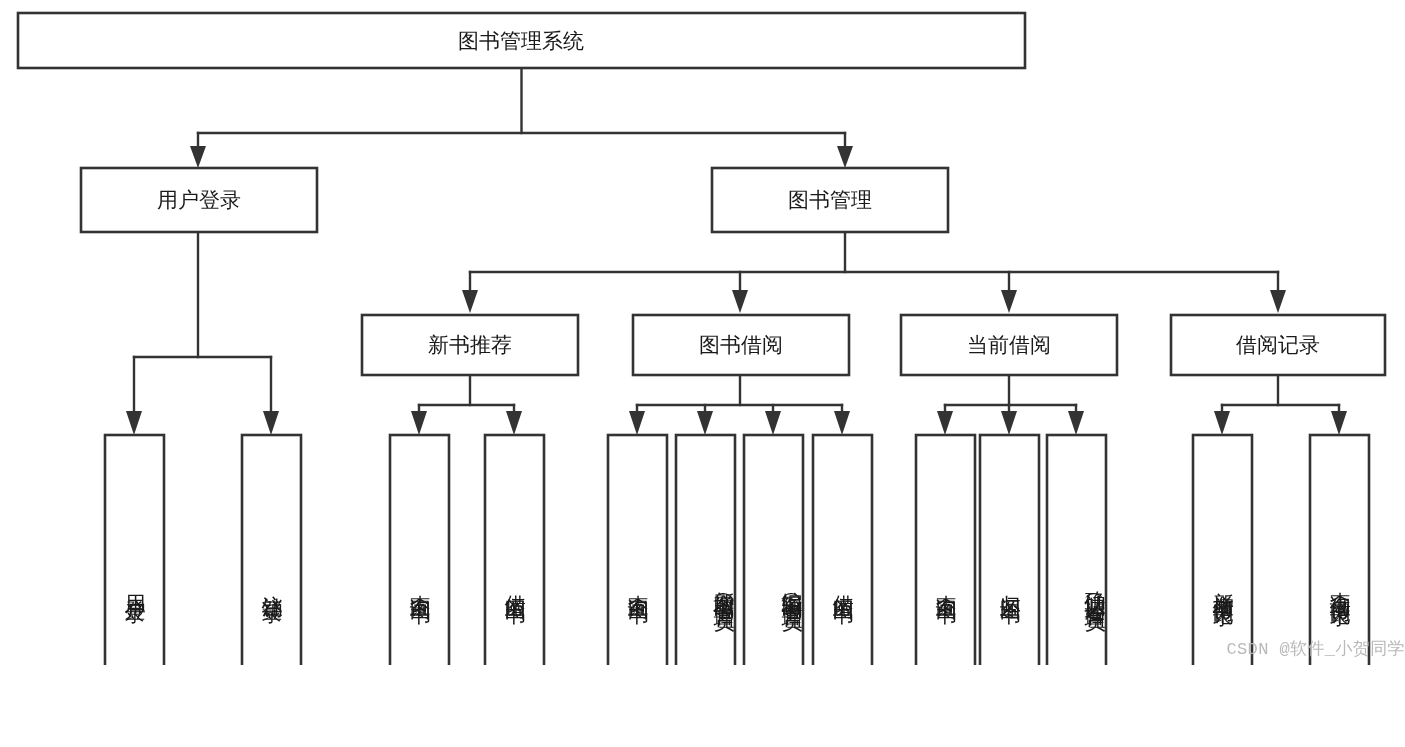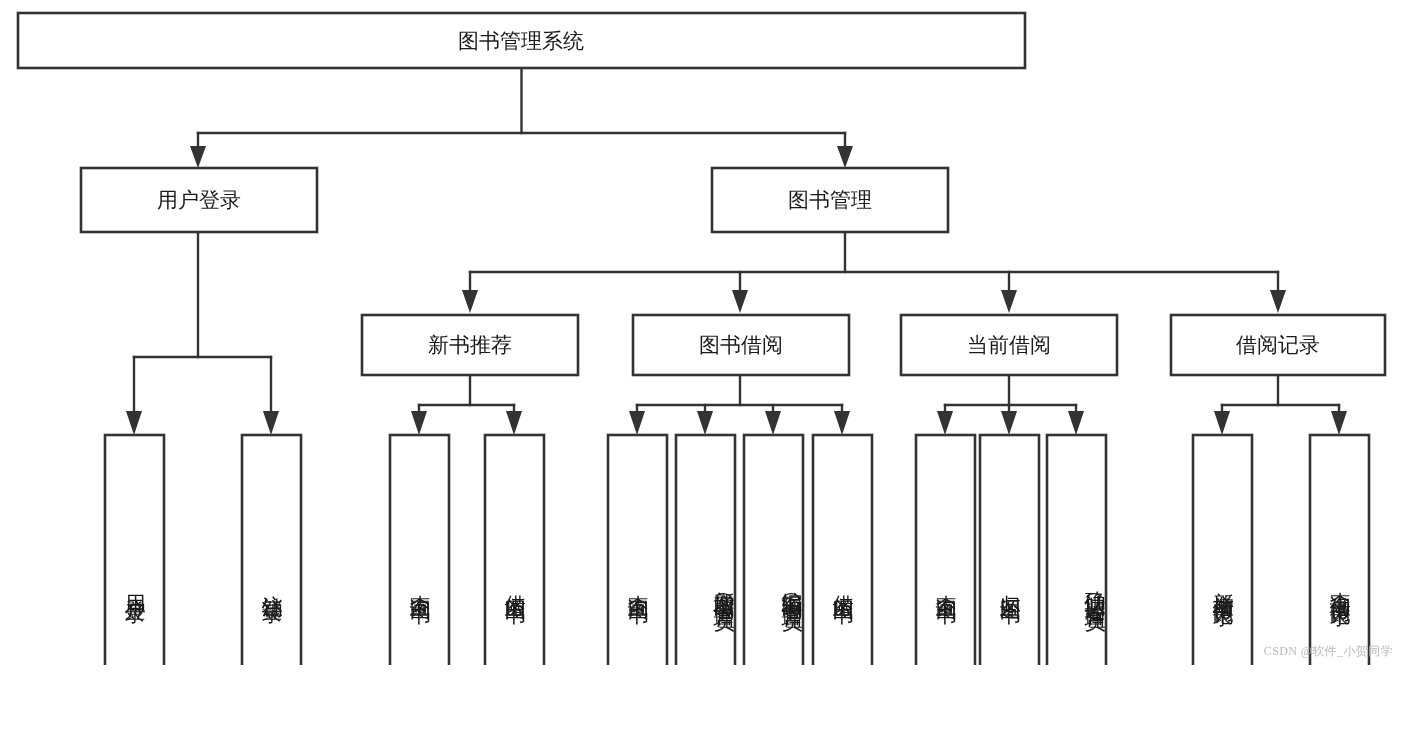--- a/index.html
+++ b/index.html
@@ -55,24 +55,24 @@
     font-size: 21px;
     line-height: 1.12;
     color: #1a1a1a;
     letter-spacing: 3px;
     white-space: nowrap;
     pointer-events: none;
     text-align: center;
   }
   .watermark {
     position: absolute;
-    right: 12px;
+    right: 0;
     bottom: 5px;
-    font-family: Liberation Serif, serif;
-    font-size: 12px;
+    font-family: Liberation Mono, monospace;
+    font-size: 17px;
     color: #b9b9b9;
     white-space: nowrap;
     letter-spacing: 0.4px;
   }
 </style>
 </head>
 <body>
 
 <div id="diagram-root">
 

